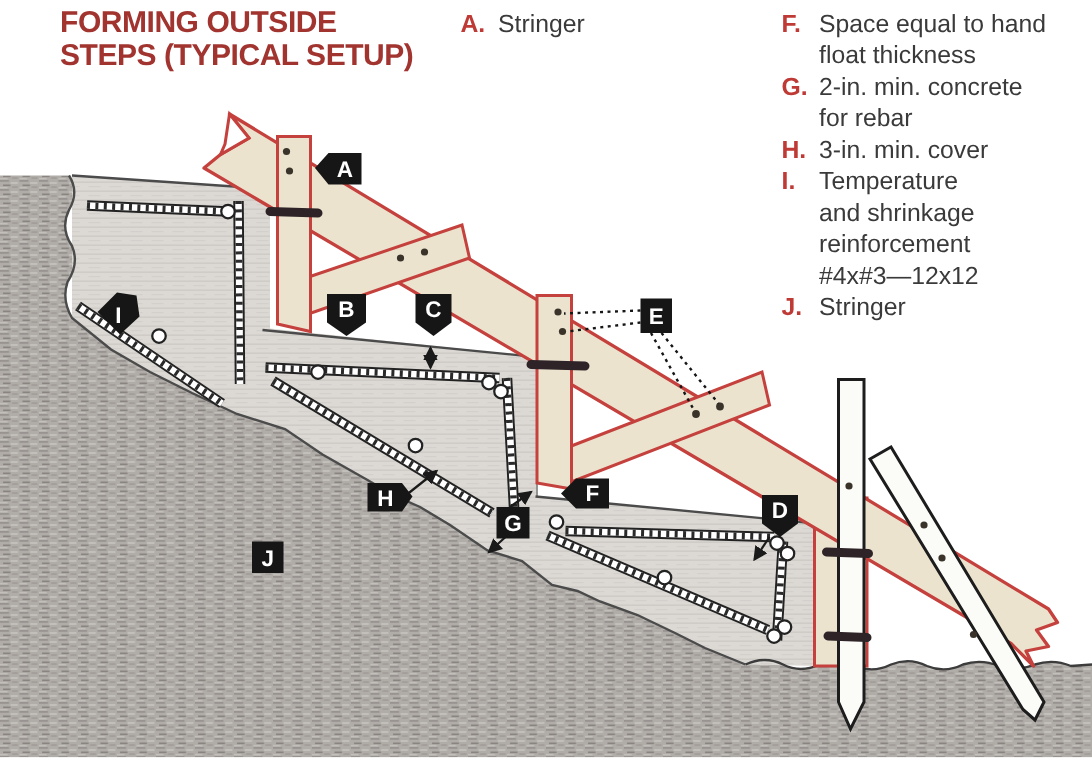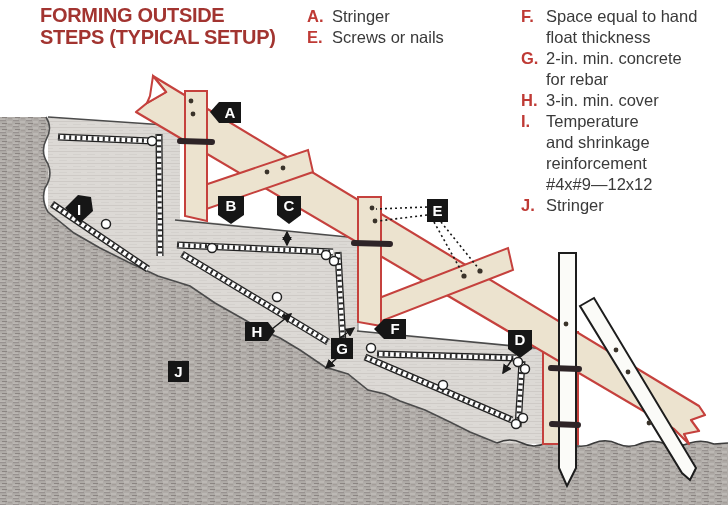--- a/index.html
+++ b/index.html
@@ -20,35 +20,34 @@
 </style>
 </head>
 <body>
 
 <div class="title">FORMING OUTSIDE
 STEPS (TYPICAL SETUP)</div>
 
 <div class="legend" id="legend-col1">
   <ul>
     <li><span class="lt">A.</span><span class="tx">Stringer</span></li>
-    <li><span class="lt">E.</span><span class="tx">Screws or nails</span></li>
   </ul>
 </div>
 
 <div class="legend" id="legend-col2">
   <ul>
     <li><span class="lt">F.</span><span class="tx">Space equal to hand
 float thickness</span></li>
     <li><span class="lt">G.</span><span class="tx">2-in. min. concrete
 for rebar</span></li>
     <li><span class="lt">H.</span><span class="tx">3-in. min. cover</span></li>
     <li><span class="lt">I.</span><span class="tx">Temperature
 and shrinkage
 reinforcement
-#4x#9—12x12</span></li>
+#4x#3—12x12</span></li>
     <li><span class="lt">J.</span><span class="tx">Stringer</span></li>
   </ul>
 </div>
 
 <svg id="diagram-svg" width="728" height="505" viewBox="0 0 728 505">
   <defs>
     <marker id="ah" viewBox="0 0 10 10" refX="8.5" refY="5" markerWidth="6.5" markerHeight="6.5" orient="auto-start-reverse">
       <path d="M0,0 L10,5 L0,10 z" fill="#1a1a1a"></path>
     </marker>
     <pattern id="pSub" width="13" height="6" patternUnits="userSpaceOnUse">

